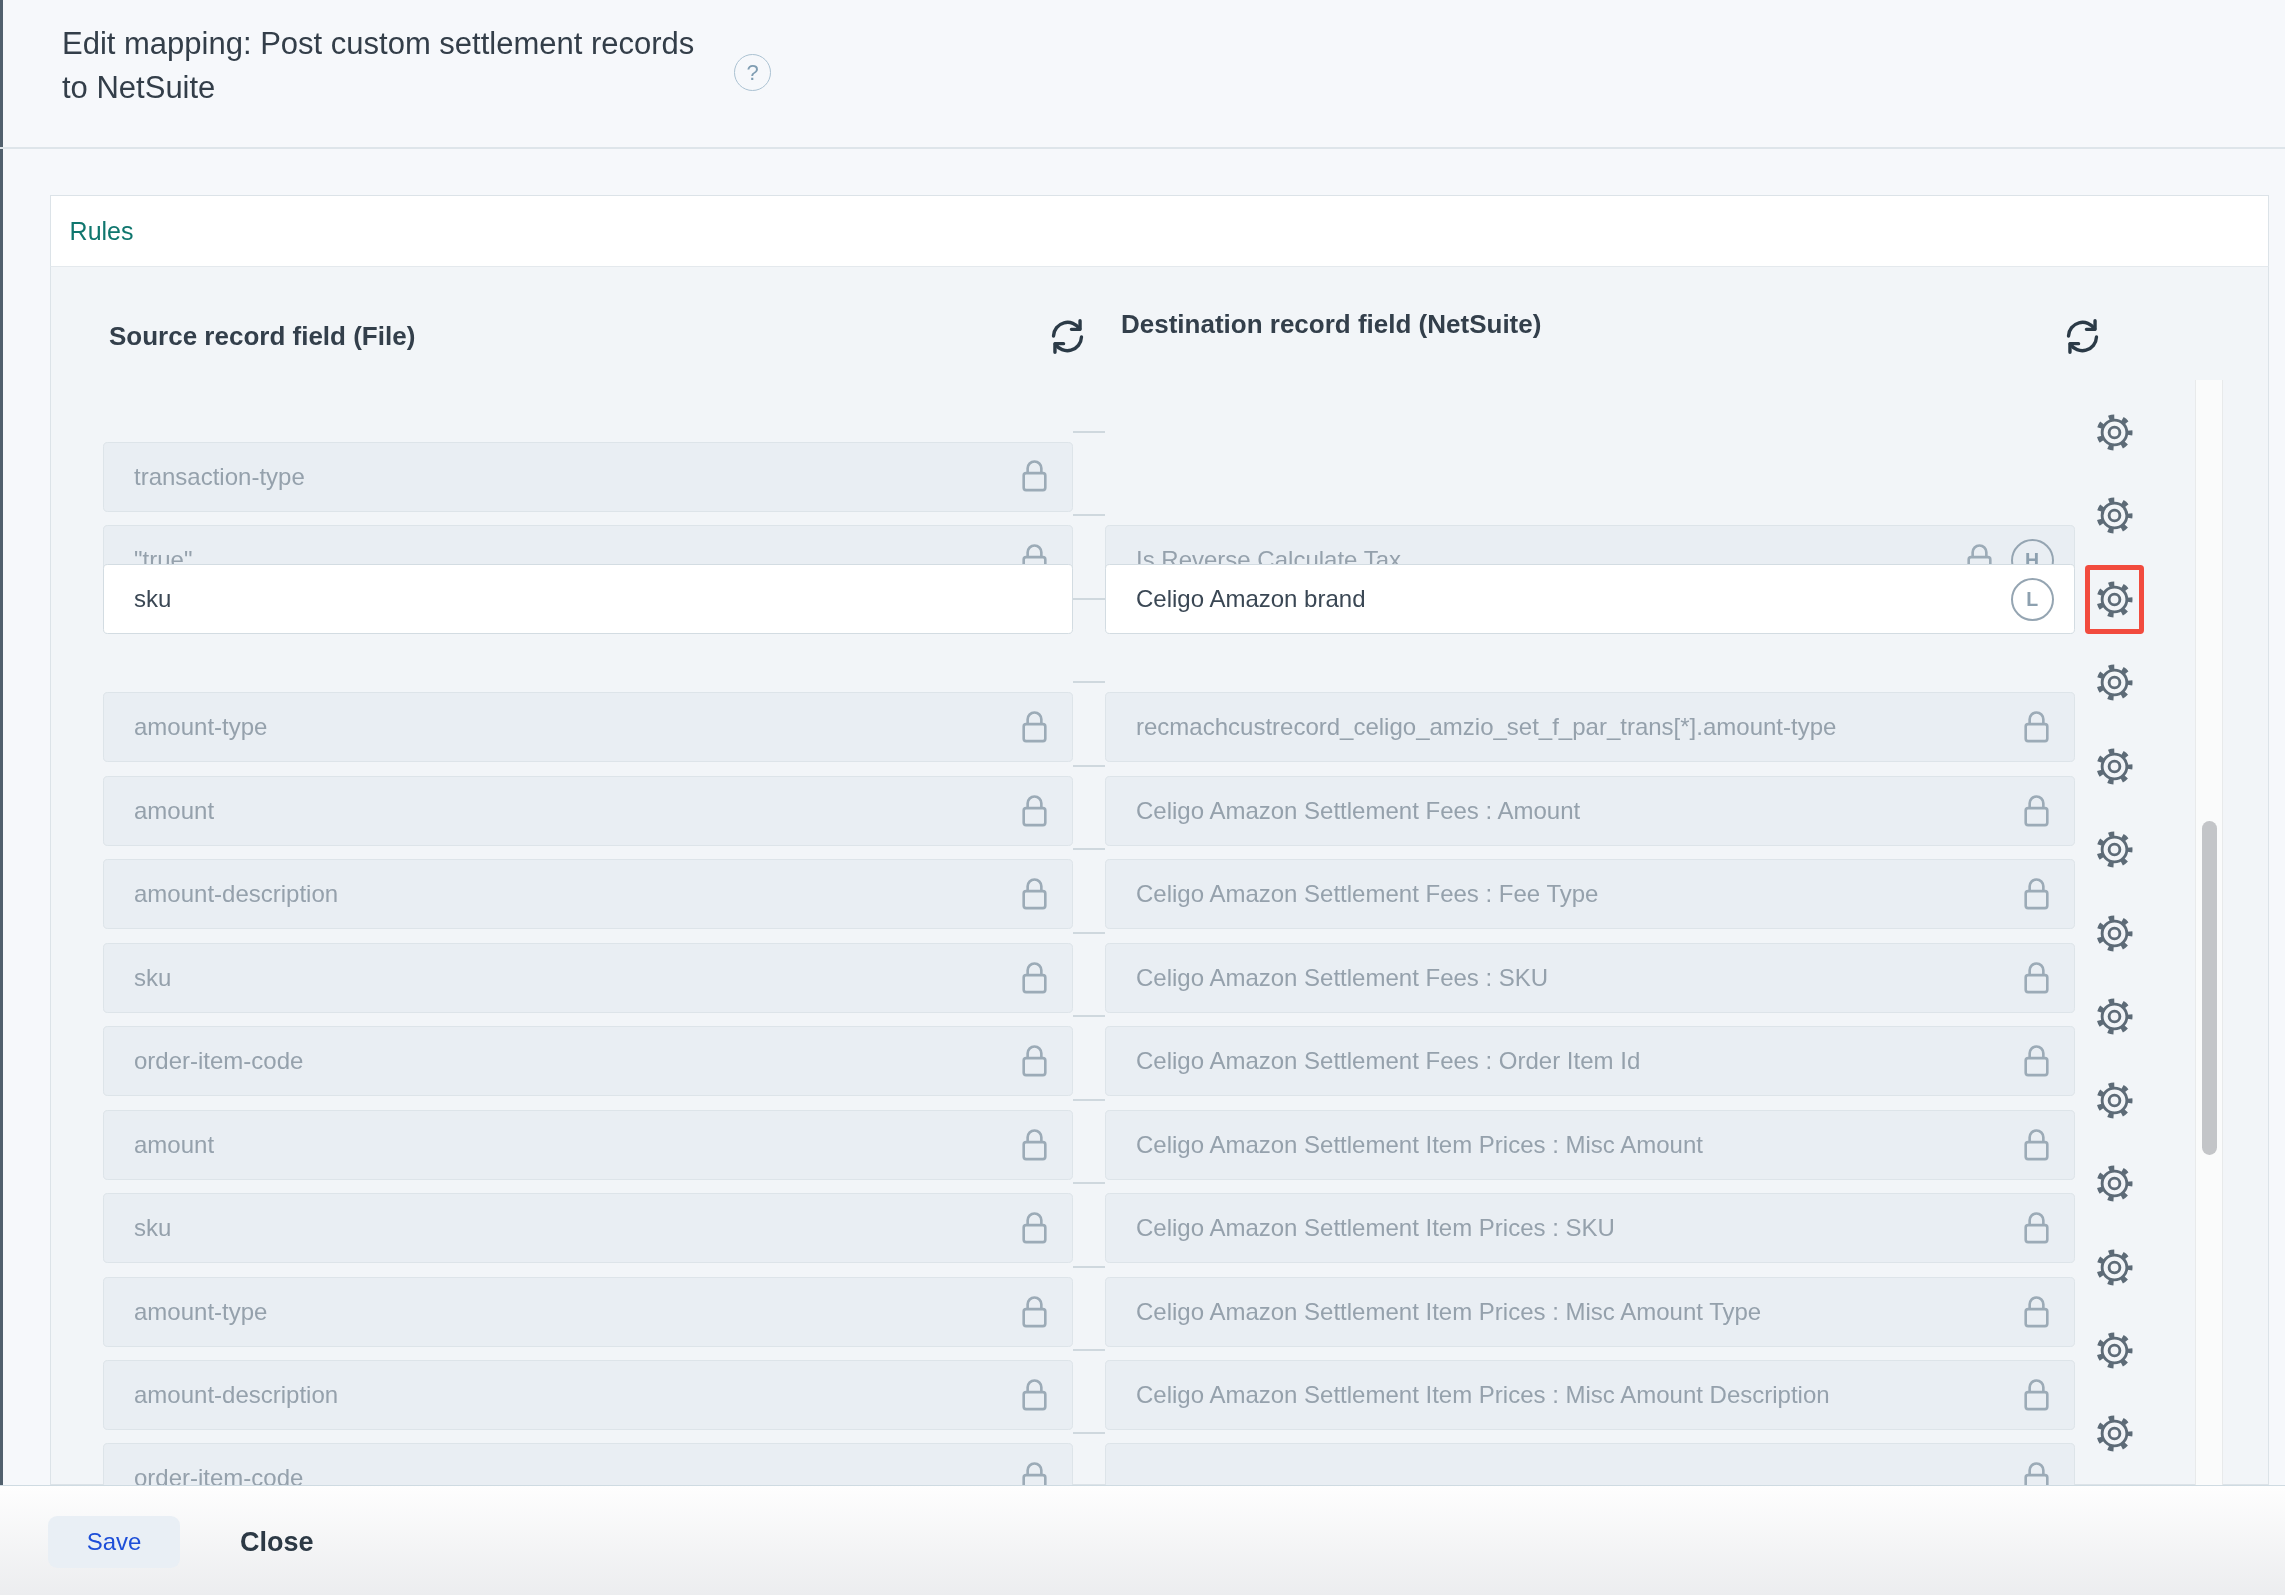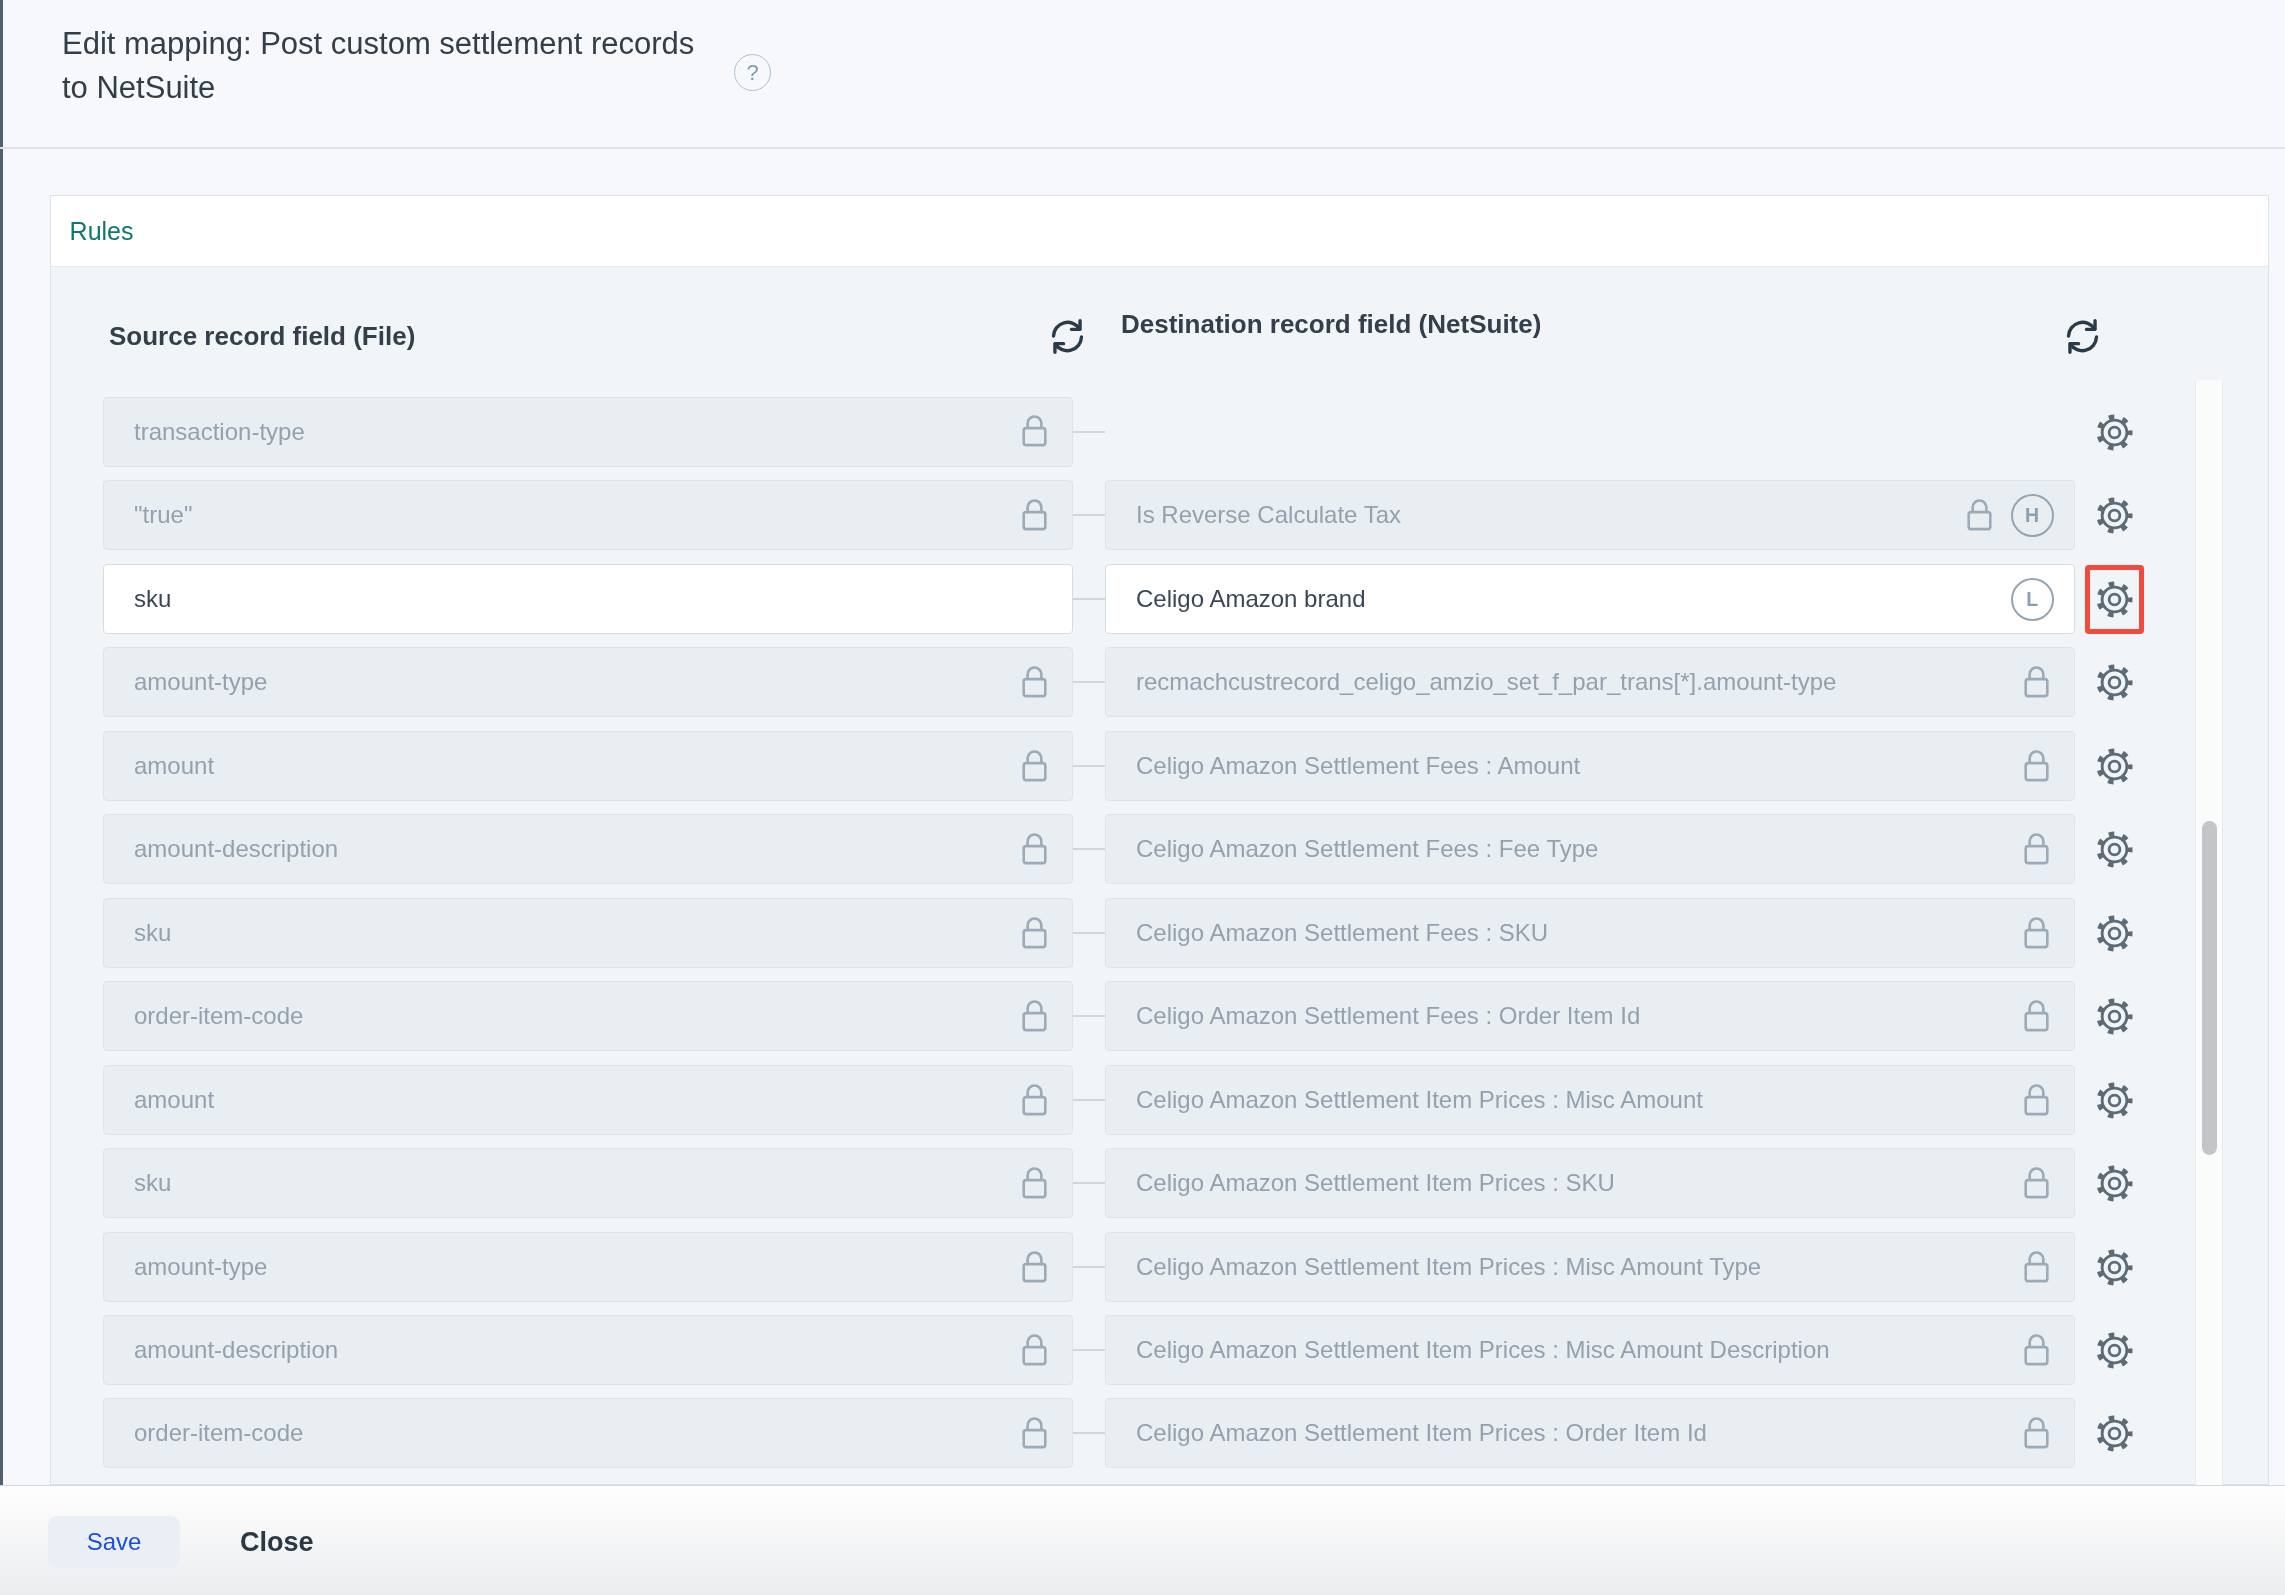--- a/index.html
+++ b/index.html
@@ -31,21 +31,21 @@
   .refresh-btn svg{width:43px;height:43px;display:block;}
 
   
   .rows-viewport{left:51px;top:380px;width:2143px;height:1105px;overflow:hidden;}
   .row{position:absolute;left:0;width:2143px;height:70px;}
   .box{position:absolute;top:0;height:70px;width:970px;border-radius:4.6px;display:flex;align-items:center;
        padding:0 20.4px 0 30px;box-sizing:border-box;font-size:24px;}
   .box .val{white-space:nowrap;overflow:hidden;}
   .box.src{left:52px;}
   .box.dst{left:1054px;}
-  .box.locked{background:#e9eef3;border:1.9px solid #dde4e9;color:#95a1ac;}
+  .box.locked{background:#e9eef3;border:1.9px solid #dde4e9;color:#95a1ac;margin-top:45px;}
   .box.editable{background:#ffffff;border:1.9px solid #d3dce2;color:#3a4754;}
   .icons{margin-left:auto;display:flex;align-items:center;gap:14px;flex:none;}
   .ic-lock svg{width:35px;height:41px;display:block;color:#9cabb7;}
   .badge{width:39px;height:39px;border:2.8px solid #95a5b2;border-radius:50%;color:#8da0af;
          display:flex;align-items:center;justify-content:center;font-size:19.5px;font-weight:600;flex:none;}
   .connector{position:absolute;left:1022px;top:34px;width:32px;height:1.9px;background:#cfd8de;}
   .gear-wrap{position:absolute;left:2034px;top:0.9px;width:59px;height:69px;display:flex;align-items:center;
              justify-content:center;background:transparent;border:none;padding:0;}
   .gear-wrap svg{width:43px;height:43px;display:block;color:#5d6b77;}
   .gear-wrap.hl{border:5.6px solid #f24b3e;border-radius:3.7px;}
@@ -466,21 +466,20 @@
         <span class="icons">
           <span class="ic ic-lock">
             <svg viewBox="0 0 24 27">
               <use href="#sym-lock"></use>
             </svg>
           </span>
         </span>
       </div>
       <div class="connector"></div>
       <div class="box dst locked">
-        <span class="val">Celigo Amazon Settlement Item Prices : Order Item Id</span>
         <span class="icons">
           <span class="ic ic-lock">
             <svg viewBox="0 0 24 27">
               <use href="#sym-lock"></use>
             </svg>
           </span>
         </span>
       </div>
       <button class="gear-wrap">
         <span class="ic ic-gear">

